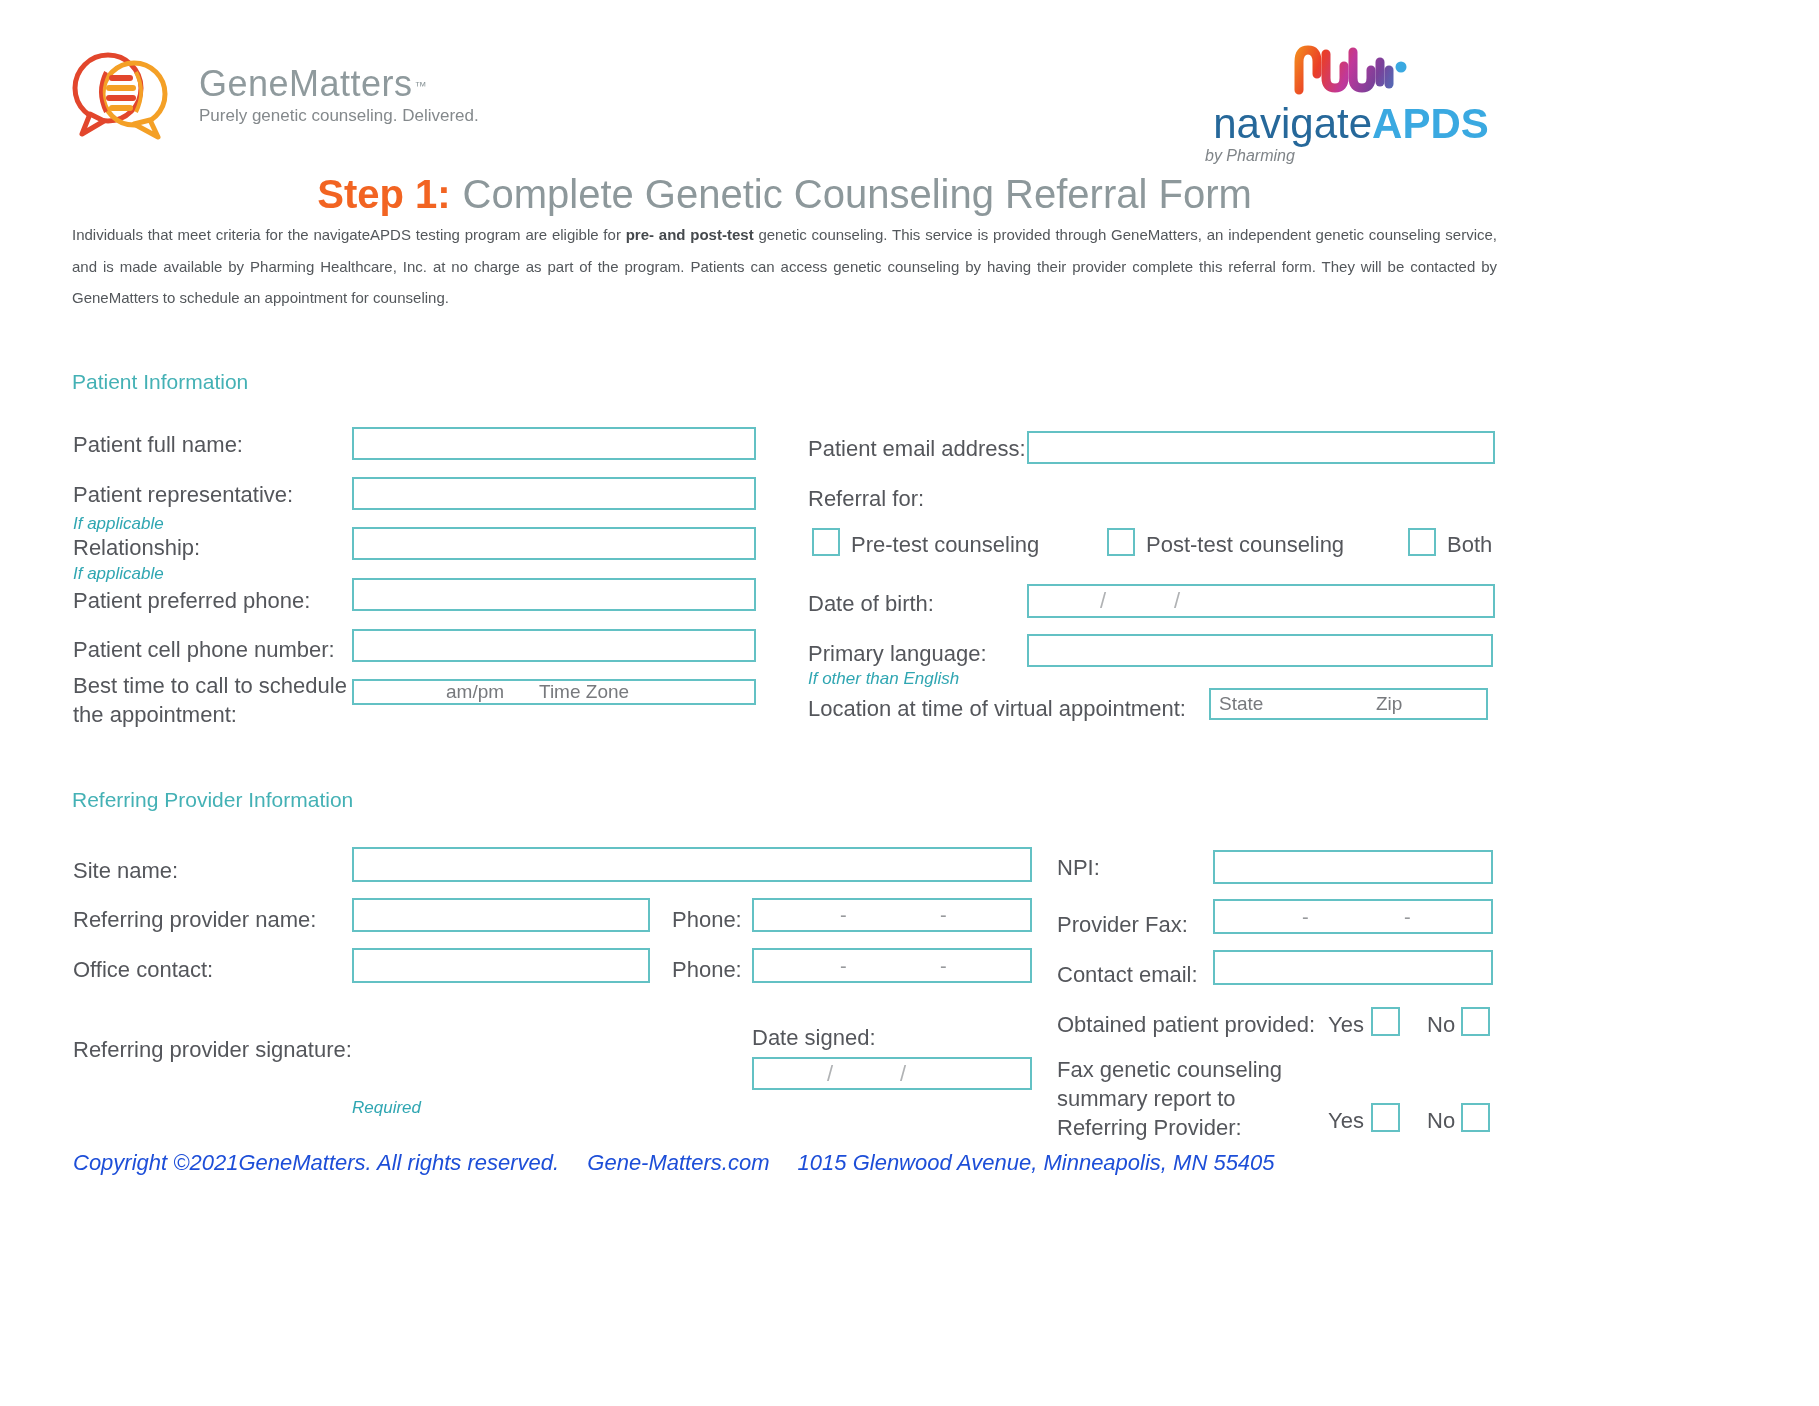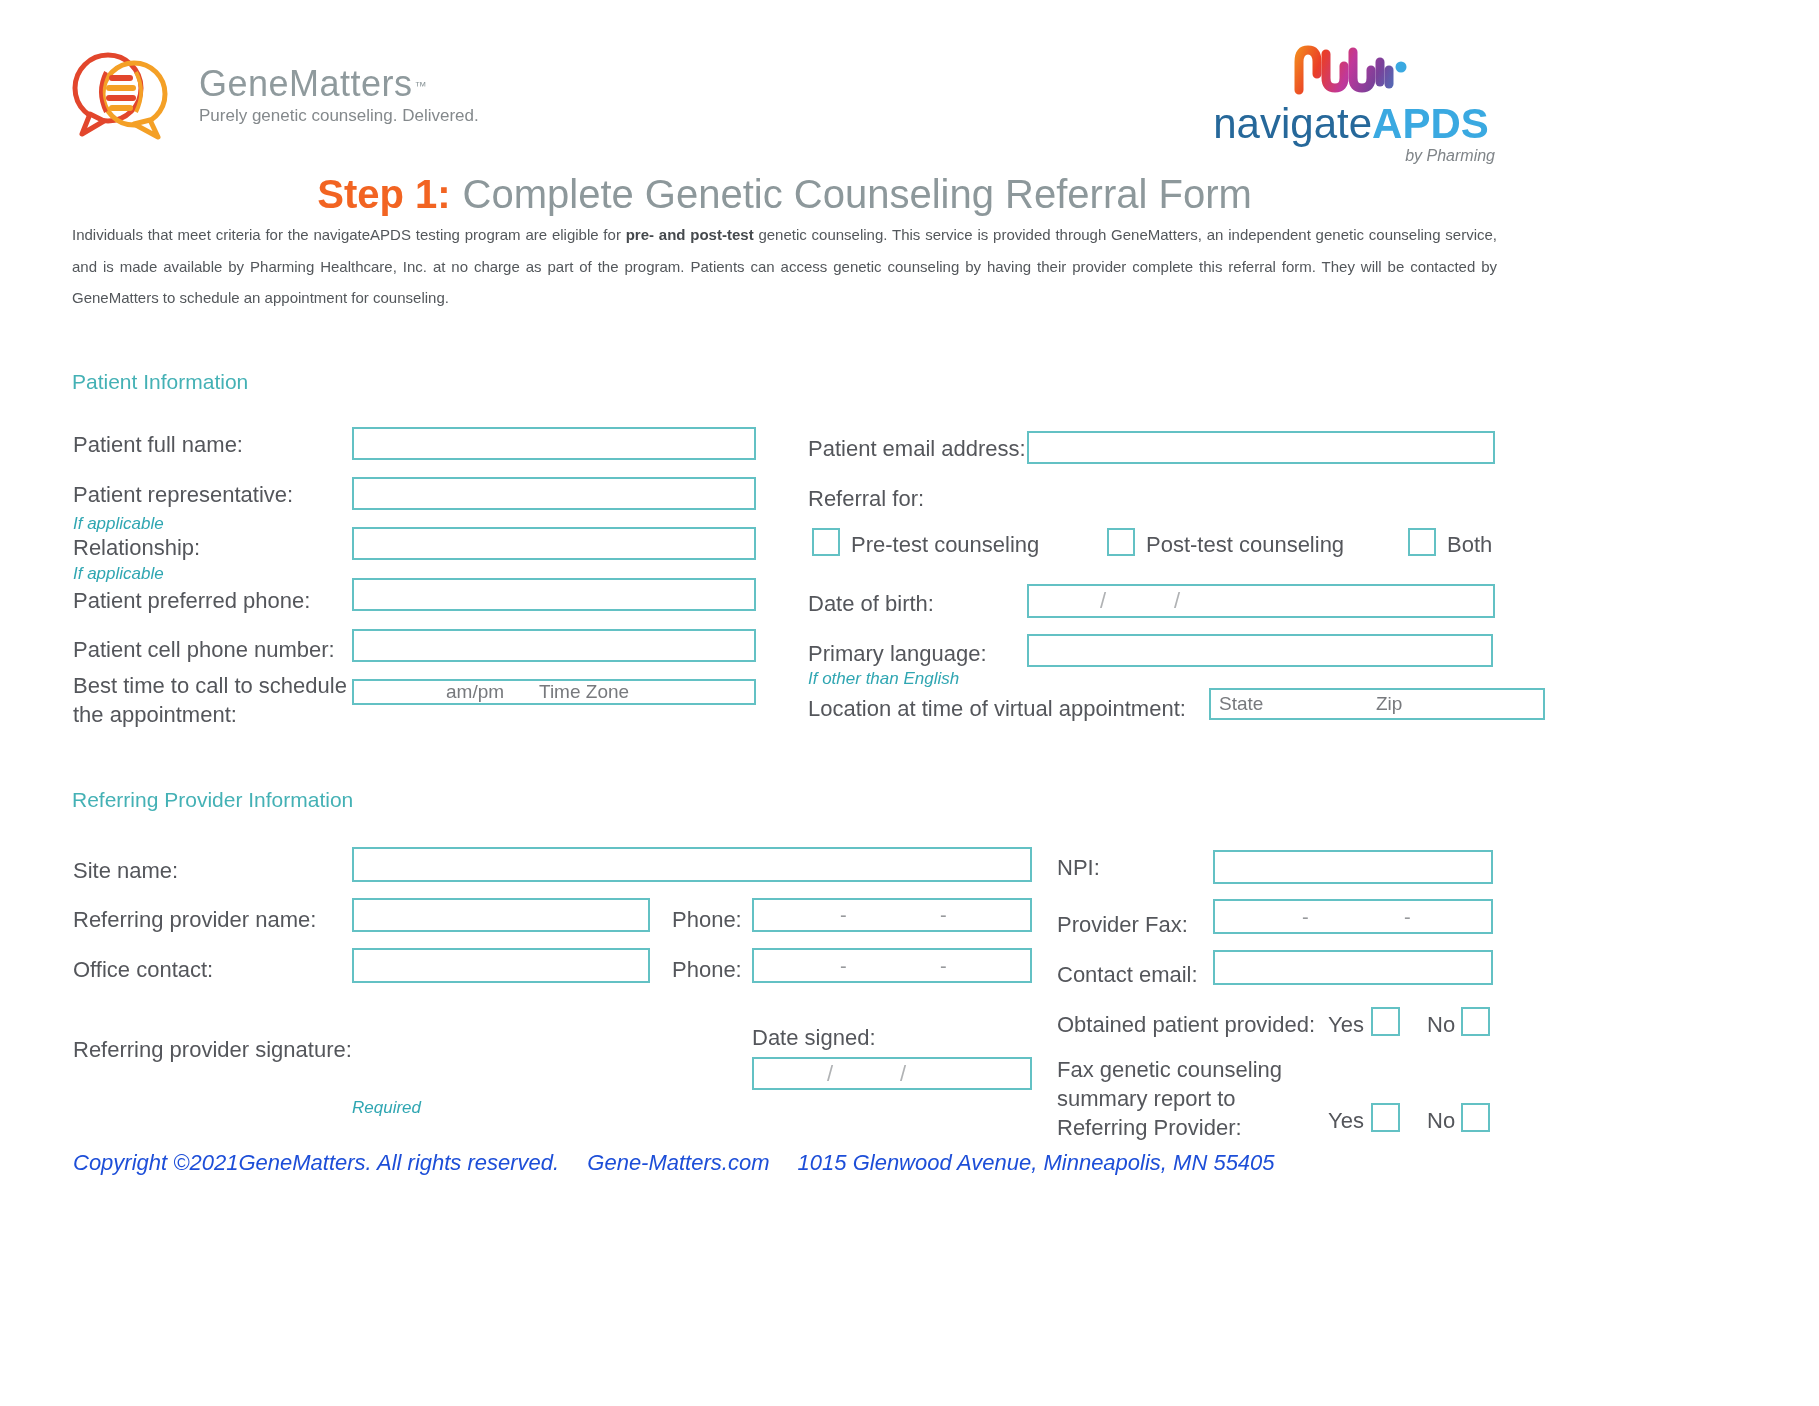--- a/index.html
+++ b/index.html
@@ -12,21 +12,21 @@
   .gm-text { margin-left:26px; }
   .gm-name { font-size:36px; color:#8f9a9d; letter-spacing:0.5px; line-height:38px; }
   .gm-tm   { font-size:12px; color:#8f9a9d; vertical-align:super; margin-left:2px; }
   .gm-tag  { font-size:17px; color:#84898c; margin-top:3px; }
 
   .nv-logo { position:absolute; left:1205px; top:40px; width:292px; }
   .nv-icon { text-align:center; height:62px; }
   .nv-name { text-align:center; font-size:42px; line-height:44px; white-space:nowrap; }
   .nv-navigate { color:#26689a; font-weight:400; }
   .nv-apds { color:#3aa9e1; font-weight:700;margin-top:48px; }
-  .nv-by { text-align:right; font-size:16px; color:#7f8488; margin-top:1px; padding-right:2px; font-style:italic; }
+  .nv-by { font-size:16px; color:#7f8488; margin-top:1px; padding-right:2px; font-style:italic; }
 
   
   .title { position:absolute; left:72px; top:172px; width:1425px; text-align:center;
            font-size:40px; color:#8d989b; }
   .title .step { color:#f26422; font-weight:700; margin-right:12px; }
   .intro { position:absolute; left:72px; top:219px; width:1425px; font-size:15px;
            line-height:31.5px; color:#53575b; text-align:justify; }
   .intro b { font-weight:700; color:#45494d; }
 
   
@@ -149,21 +149,21 @@
   <div class="box" style="left:1027px; top:584px; width:468px; height:34px;">
     <span class="hint slash" style="left:71px;">/</span>
     <span class="hint slash" style="left:145px;">/</span>
   </div>
 
   <div class="lbl" style="left:808px; top:641px;">Primary language:</div>
   <div class="box" style="left:1027px; top:634px; width:466px; height:33px;"></div>
   <div class="note" style="left:808px; top:669px;">If other than English</div>
 
   <div class="lbl" style="left:808px; top:696px;">Location at time of virtual appointment:</div>
-  <div class="box" style="left:1209px; top:688px; width:336px; height:32px;">
+  <div class="box" style="left:1209px; top:688px; width:279px; height:32px;">
     <span class="hint" style="left:8px;">State</span>
     <span class="hint" style="left:165px;">Zip</span>
   </div>
 
   <div class="sec-heading" style="left:72px; top:788px;">Referring Provider Information</div>
 
   <div class="lbl" style="left:73px; top:858px;">Site name:</div>
   <div class="box" style="left:352px; top:847px; width:680px; height:35px;"></div>
 
   <div class="lbl" style="left:73px; top:907px;">Referring provider name:</div>

